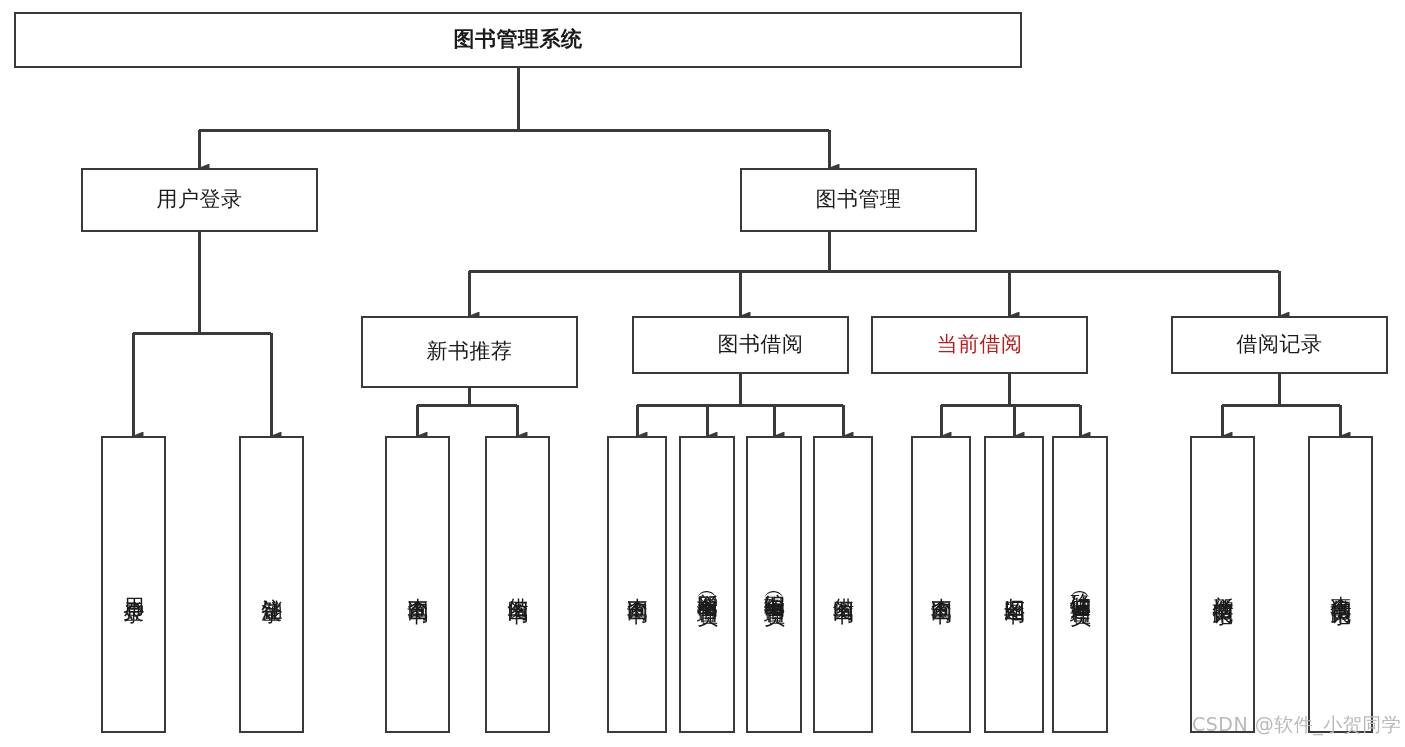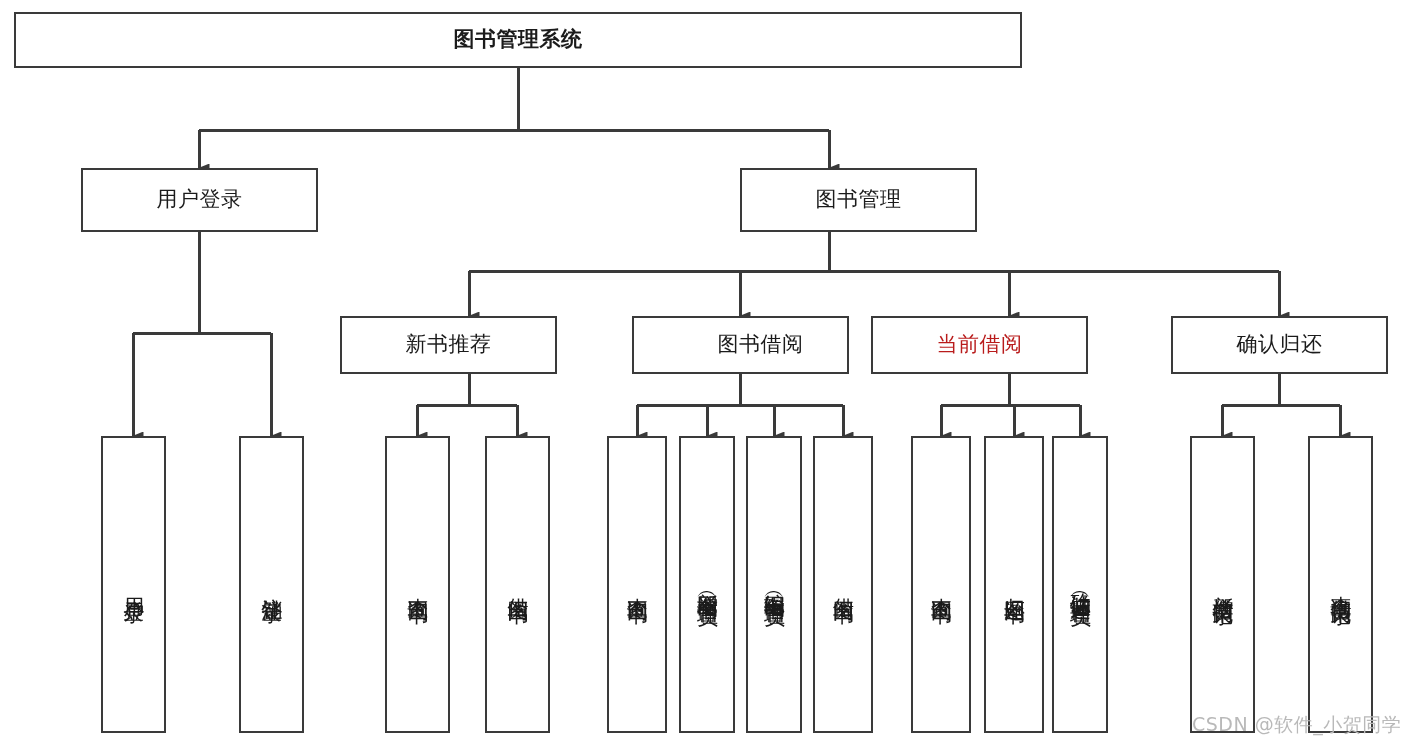--- a/index.html
+++ b/index.html
@@ -117,31 +117,31 @@
   <div id="node-layer">
       <div class="node horizontal" style="left: 14px; top: 12px; width: 1008px; height: 56px; border-color: rgb(58, 58, 58); color: rgb(27, 27, 27); font-weight: bold;">
         <span class="node-label">图书管理系统</span>
       </div>
       <div class="node horizontal" style="left: 81px; top: 168px; width: 237px; height: 64px; border-color: rgb(58, 58, 58); color: rgb(27, 27, 27);">
         <span class="node-label">用户登录</span>
       </div>
       <div class="node horizontal" style="left: 711px; top: 168px; width: 237px; height: 64px; border-color: rgb(58, 58, 58); color: rgb(27, 27, 27); margin-left: 29px;">
         <span class="node-label">图书管理</span>
       </div>
-      <div class="node horizontal" style="left: 340px; top: 316px; width: 217px; height: 58px; border-color: rgb(58, 58, 58); color: rgb(27, 27, 27); align-items: center;">
+      <div class="node horizontal" style="left: 361px; top: 316px; width: 217px; height: 72px; border-color: rgb(58, 58, 58); color: rgb(27, 27, 27); align-items: center;">
         <span class="node-label">新书推荐</span>
       </div>
       <div class="node horizontal" style="left: 632px; top: 316px; width: 217px; height: 58px; border-color: rgb(58, 58, 58); color: rgb(27, 27, 27); padding-left: 40px;">
         <span class="node-label">图书借阅</span>
       </div>
       <div class="node horizontal" style="left: 871px; top: 316px; width: 217px; height: 58px; border-color: rgb(58, 58, 58); color: #b91c1c;">
         <span class="node-label">当前借阅</span>
       </div>
       <div class="node horizontal" style="left: 1171px; top: 316px; width: 217px; height: 58px; border-color: rgb(58, 58, 58); color: rgb(27, 27, 27);">
-        <span class="node-label">确认归还</span>
+        <span class="node-label">借阅记录</span>
       </div>
       <div class="node vertical" style="left: 101px; top: 436px; width: 65px; height: 297px; border-color: rgb(58, 58, 58); color: rgb(27, 27, 27);">
         <span class="node-label">用户登录</span>
       </div>
       <div class="node vertical" style="left: 239px; top: 436px; width: 65px; height: 297px; border-color: rgb(58, 58, 58); color: rgb(27, 27, 27);">
         <span class="node-label">注销登录</span>
       </div>
       <div class="node vertical" style="left: 385px; top: 436px; width: 65px; height: 297px; border-color: rgb(58, 58, 58); color: rgb(27, 27, 27);">
         <span class="node-label">查询图书</span>
       </div>

